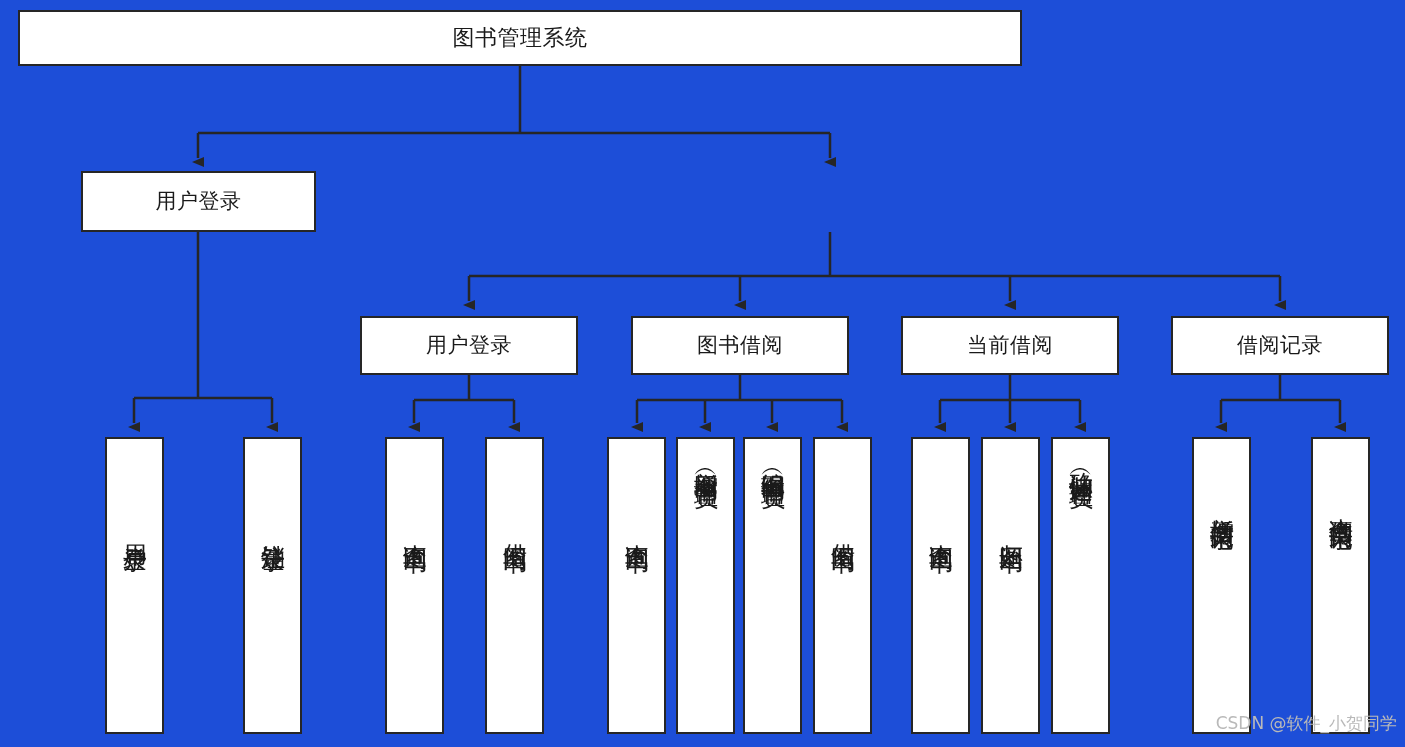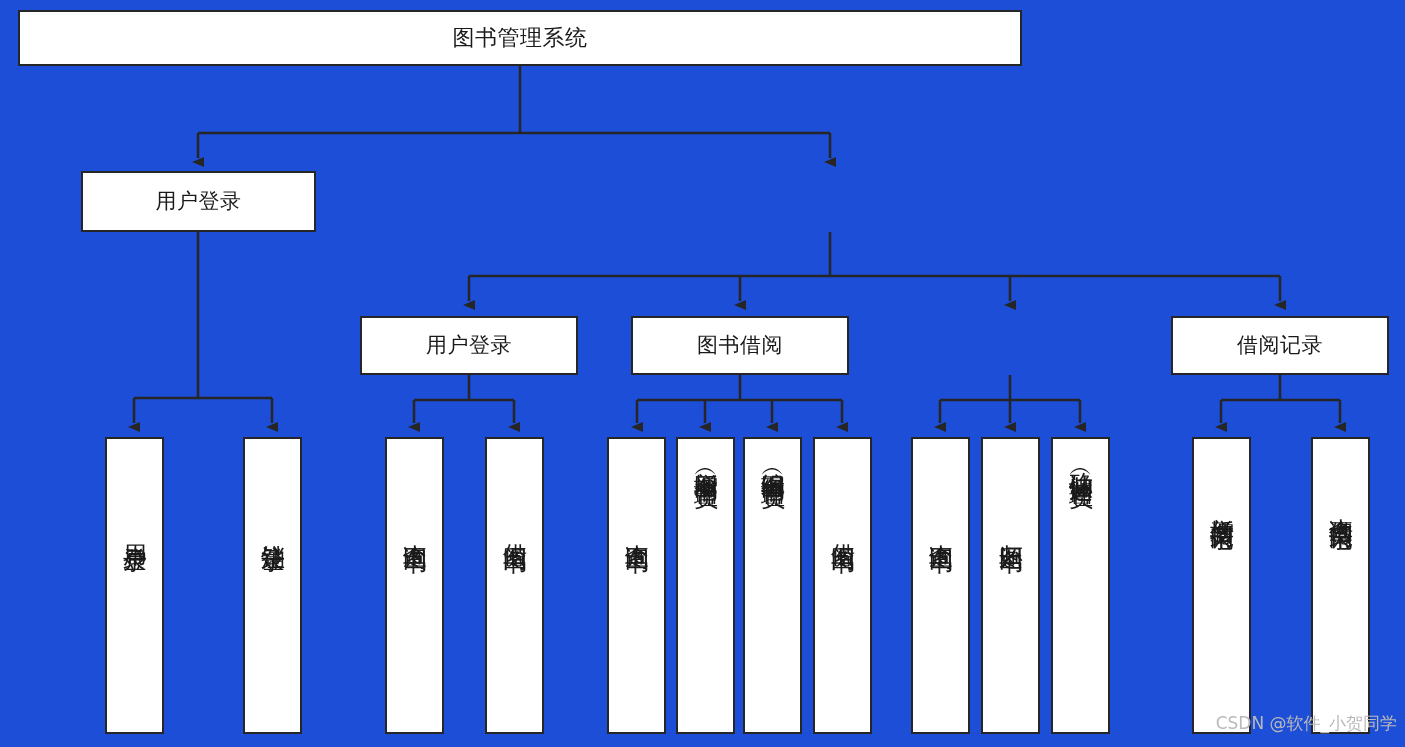--- a/index.html
+++ b/index.html
@@ -149,20 +149,23 @@
 
 
   <div class="node horizontal" style="left:360px; top:316px; width:218px; height:59px;">
     <span class="label">用户登录</span>
   </div>
 
   <div class="node horizontal" style="left:631px; top:316px; width:218px; height:59px;">
     <span class="label">图书借阅</span>
   </div>
 
+  <div class="node horizontal" style="left:901px; top:316px; width:218px; height:59px;">
+    <span class="label">当前借阅</span>
+  </div>
 
   <div class="node horizontal" style="left:1171px; top:316px; width:218px; height:59px;">
     <span class="label">借阅记录</span>
   </div>
 
   <div class="node vertical mid" style="left:105px; top:437px; width:59px; height:297px;">
     <span class="label">用户登录</span>
   </div>
 
   <div class="node vertical mid" style="left:243px; top:437px; width:59px; height:297px;">

